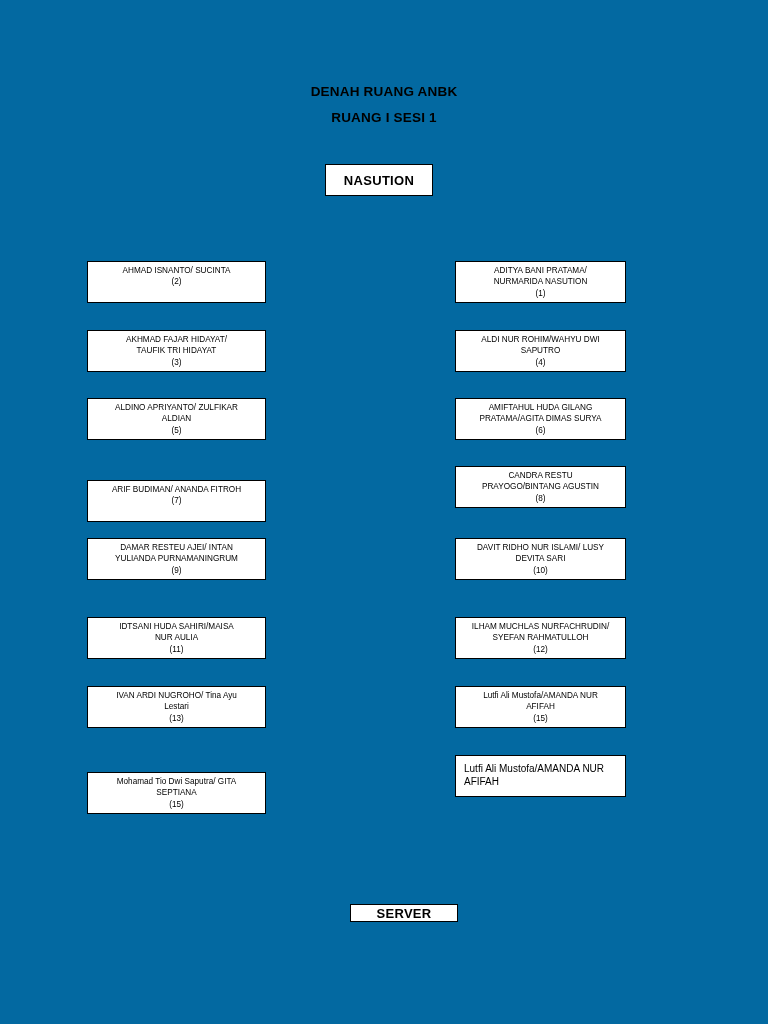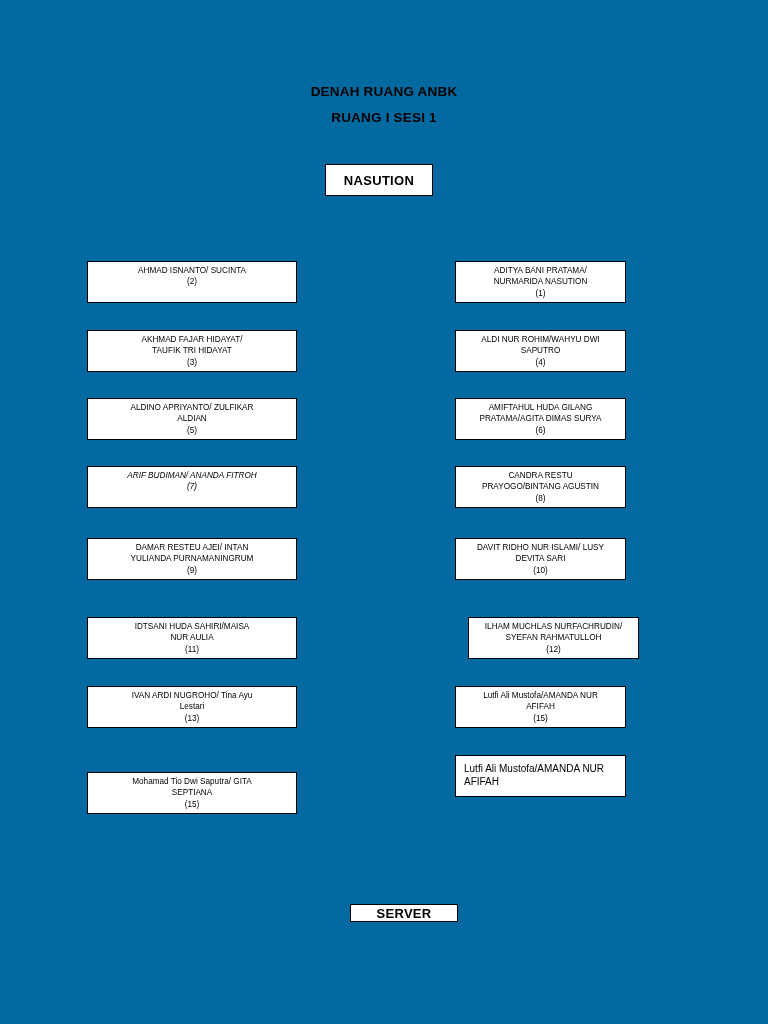--- a/index.html
+++ b/index.html
@@ -66,21 +66,21 @@
     top: 904px;
     width: 108px;
     height: 18px;
   }
 
   
   .seat-box {
     height: 42px;
     padding: 3px 6px 0 6px;
   }
-  .seat-box.col-left  { left: 87px;  width: 210px; }
+  .seat-box.col-left  { left: 87px;  width: 179px; }
   .seat-box.col-right { left: 455px; width: 171px; }
 
   .seat-text {
     display: block;
     text-align: center;
     font-size: 8.2px;
     line-height: 11.3px;
     white-space: pre-line;
   }
   .seat-num {
@@ -121,21 +121,21 @@
       <div class="box seat-box col-left" style="top: 330px;">
         <span class="seat-text">AKHMAD FAJAR HIDAYAT/
 TAUFIK TRI HIDAYAT</span>
         <span class="seat-num">(3)</span>
       </div>
       <div class="box seat-box col-left" style="top: 398px;">
         <span class="seat-text">ALDINO APRIYANTO/ ZULFIKAR
 ALDIAN</span>
         <span class="seat-num">(5)</span>
       </div>
-      <div class="box seat-box col-left" style="top: 466px; font-style: italic;">
+      <div class="box seat-box col-left" style="top: 480px;">
         <span class="seat-text">ARIF BUDIMAN/ ANANDA FITROH</span>
         <span class="seat-num">(7)</span>
       </div>
       <div class="box seat-box col-left" style="top: 538px;">
         <span class="seat-text">DAMAR RESTEU AJEI/ INTAN
 YULIANDA PURNAMANINGRUM</span>
         <span class="seat-num">(9)</span>
       </div>
       <div class="box seat-box col-left" style="top: 617px;">
         <span class="seat-text">IDTSANI HUDA SAHIRI/MAISA
@@ -170,21 +170,21 @@
       <div class="box seat-box col-right" style="top: 466px;">
         <span class="seat-text">CANDRA RESTU
 PRAYOGO/BINTANG AGUSTIN</span>
         <span class="seat-num">(8)</span>
       </div>
       <div class="box seat-box col-right" style="top: 538px;">
         <span class="seat-text">DAVIT RIDHO NUR ISLAMI/ LUSY
 DEVITA SARI</span>
         <span class="seat-num">(10)</span>
       </div>
-      <div class="box seat-box col-right" style="top: 617px; margin-left: 13px;">
+      <div class="box seat-box col-right" style="top: 617px;">
         <span class="seat-text">ILHAM MUCHLAS NURFACHRUDIN/
 SYEFAN RAHMATULLOH</span>
         <span class="seat-num">(12)</span>
       </div>
       <div class="box seat-box col-right" style="top: 686px;">
         <span class="seat-text">Lutfi Ali Mustofa/AMANDA NUR
 AFIFAH</span>
         <span class="seat-num">(15)</span>
       </div>
       <div class="box seat-box col-right variant-plain" style="top: 755px;">

